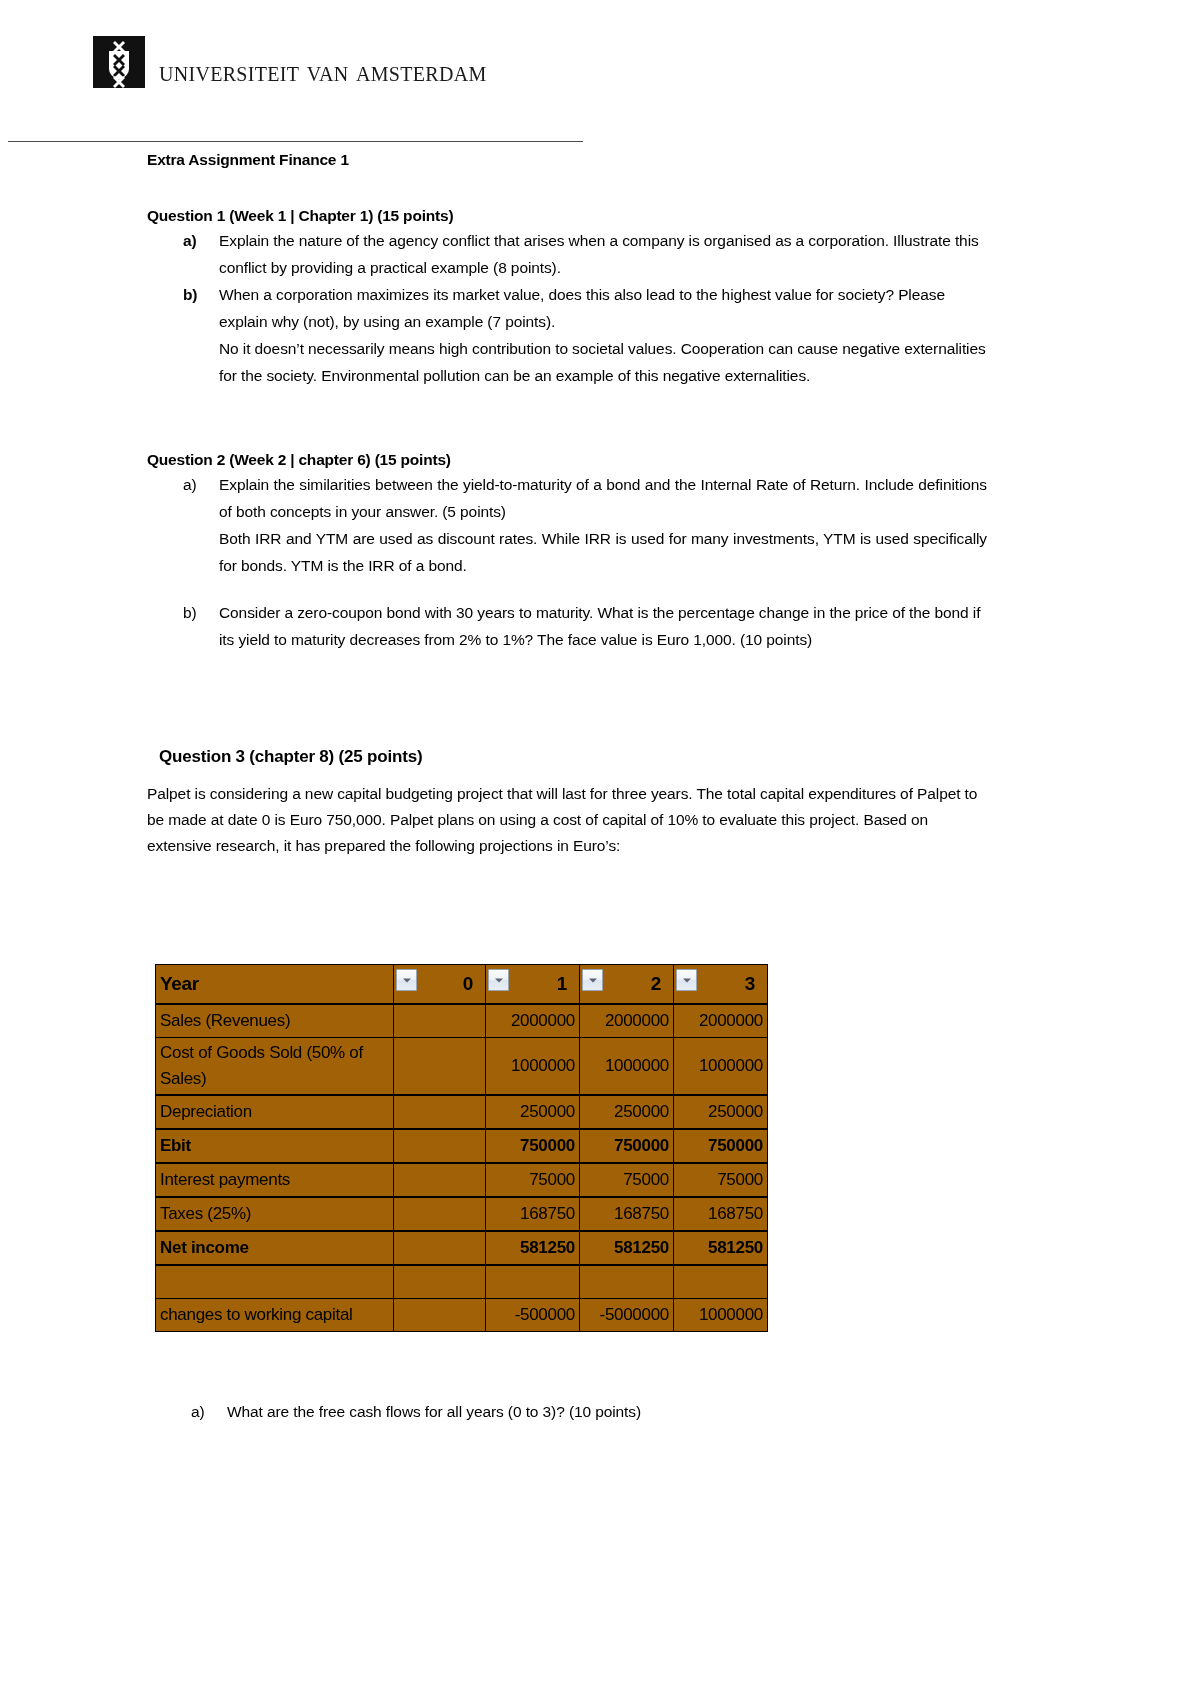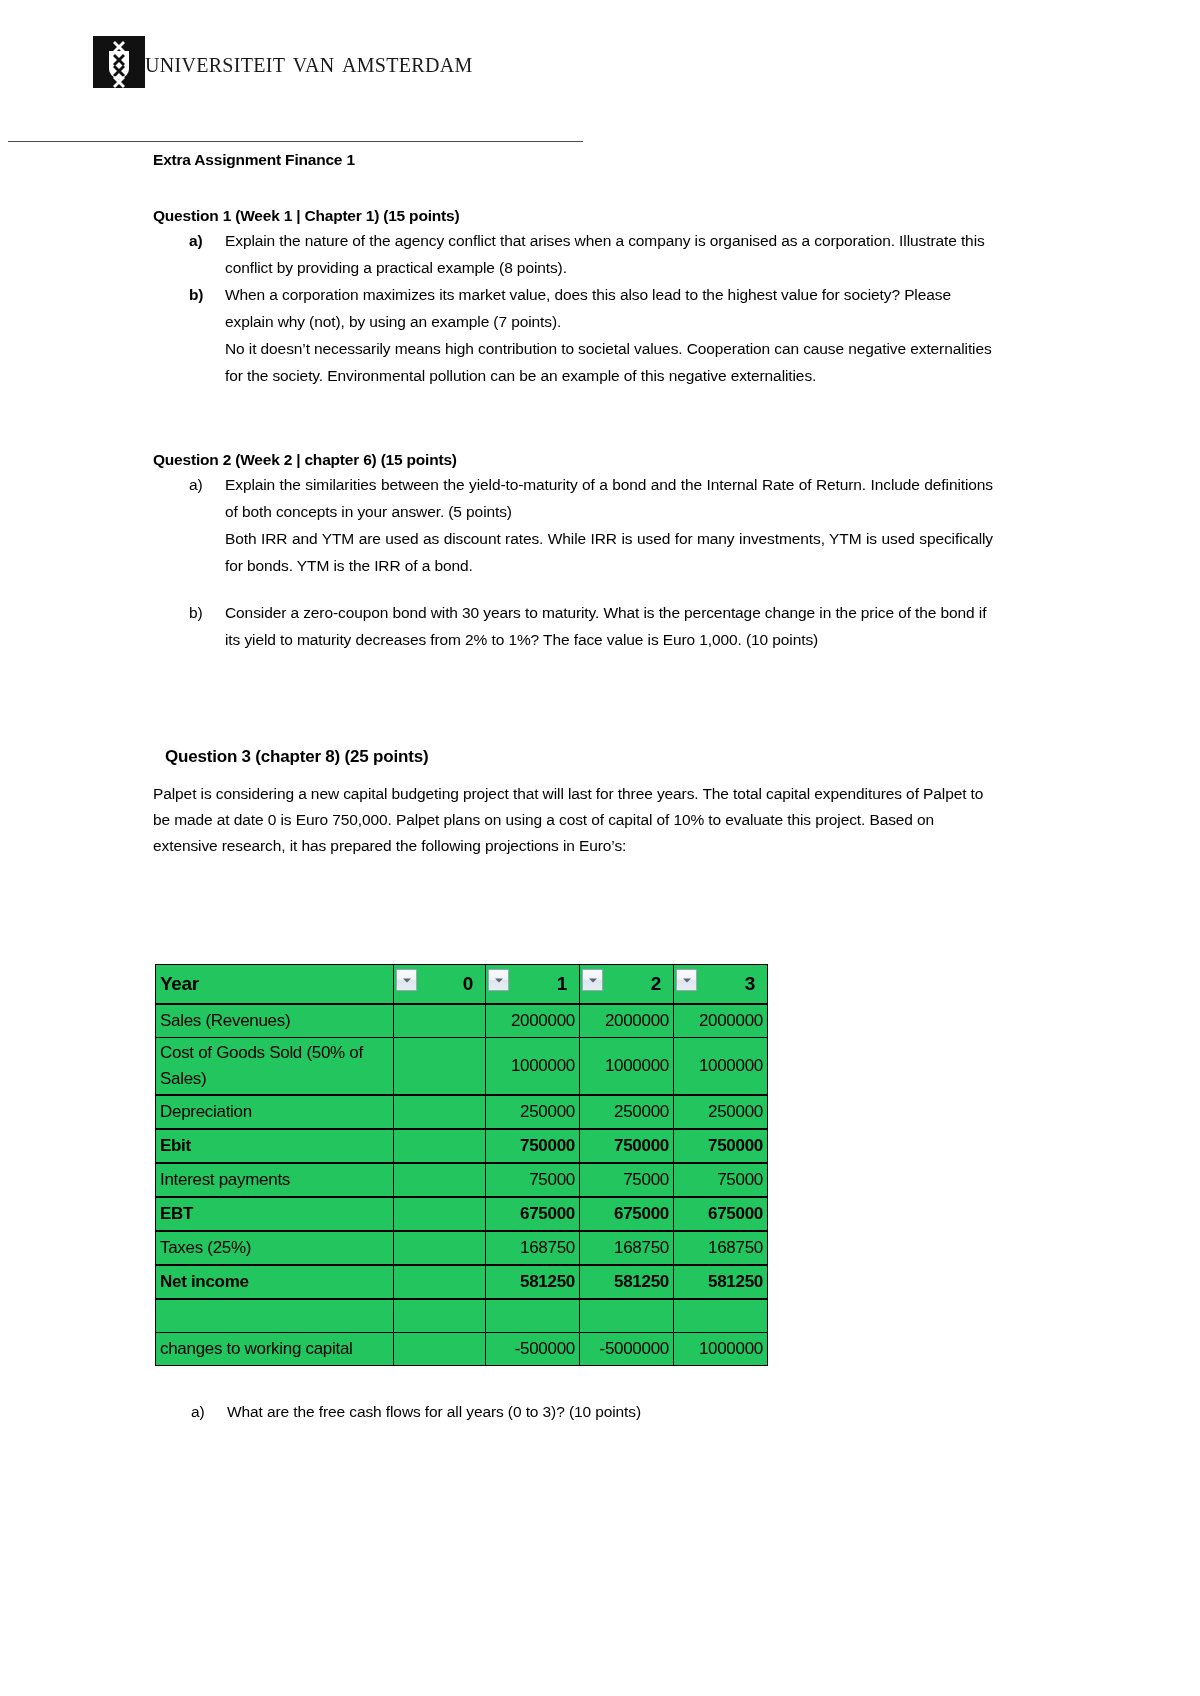--- a/index.html
+++ b/index.html
@@ -22,21 +22,22 @@
     height: 1696px;
     background: #ffffff;
   }
 
   
   .logo-block {
     position: absolute;
     left: 93px;
     top: 36px;
     display: flex;
-    align-items: center;
+    align-items: flex-end;
+    gap: 14px;
   }
   .logo-mark {
     width: 52px;
     height: 52px;
     background: #111111;
     position: relative;
     flex: none;
   }
   .logo-mark svg { display: block; }
   .logo-word {
@@ -55,21 +56,21 @@
     left: 8px;
     top: 141px;
     width: 575px;
     height: 0;
     border-top: 1.5px solid #4a4a4a;
   }
 
   
   .content {
     position: absolute;
-    left: 153px;
+    left: 147px;
     top: 149px;
     width: 840px;
   }
 
   .doc-title {
     font-weight: bold;
     font-size: 15.5px;
     letter-spacing: -0.2px;
     margin: 0 0 0 0;
     line-height: 22px;
@@ -137,21 +138,21 @@
     width: 612px;
     table-layout: fixed;
     font-size: 17px;
     letter-spacing: -0.3px;
   }
   table.sheet td {
     border: 1px solid #000000;
     padding: 2px 4px;
     vertical-align: middle;
     height: 28px;
-    background: #22c55e;
+    background: #a16207;
   }
   td.label {
     text-align: left;
     padding-left: 4px;
   }
   td.num {
     text-align: right;
     padding-right: 6px;
     white-space: nowrap;
     margin-top: 19px;
@@ -354,27 +355,20 @@
         </tr>
 
         <tr class="thick-top">
           <td class="label">Interest payments</td>
           <td class="num"></td>
           <td class="num">75000</td>
           <td class="num">75000</td>
           <td class="num">75000</td>
         </tr>
 
-        <tr class="thick-top">
-          <td class="label b">EBT</td>
-          <td class="num b"></td>
-          <td class="num b">675000</td>
-          <td class="num b">675000</td>
-          <td class="num b">675000</td>
-        </tr>
 
         <tr class="thick-top">
           <td class="label">Taxes (25%)</td>
           <td class="num"></td>
           <td class="num">168750</td>
           <td class="num">168750</td>
           <td class="num">168750</td>
         </tr>
 
         <tr class="thick-top thick-bot">

